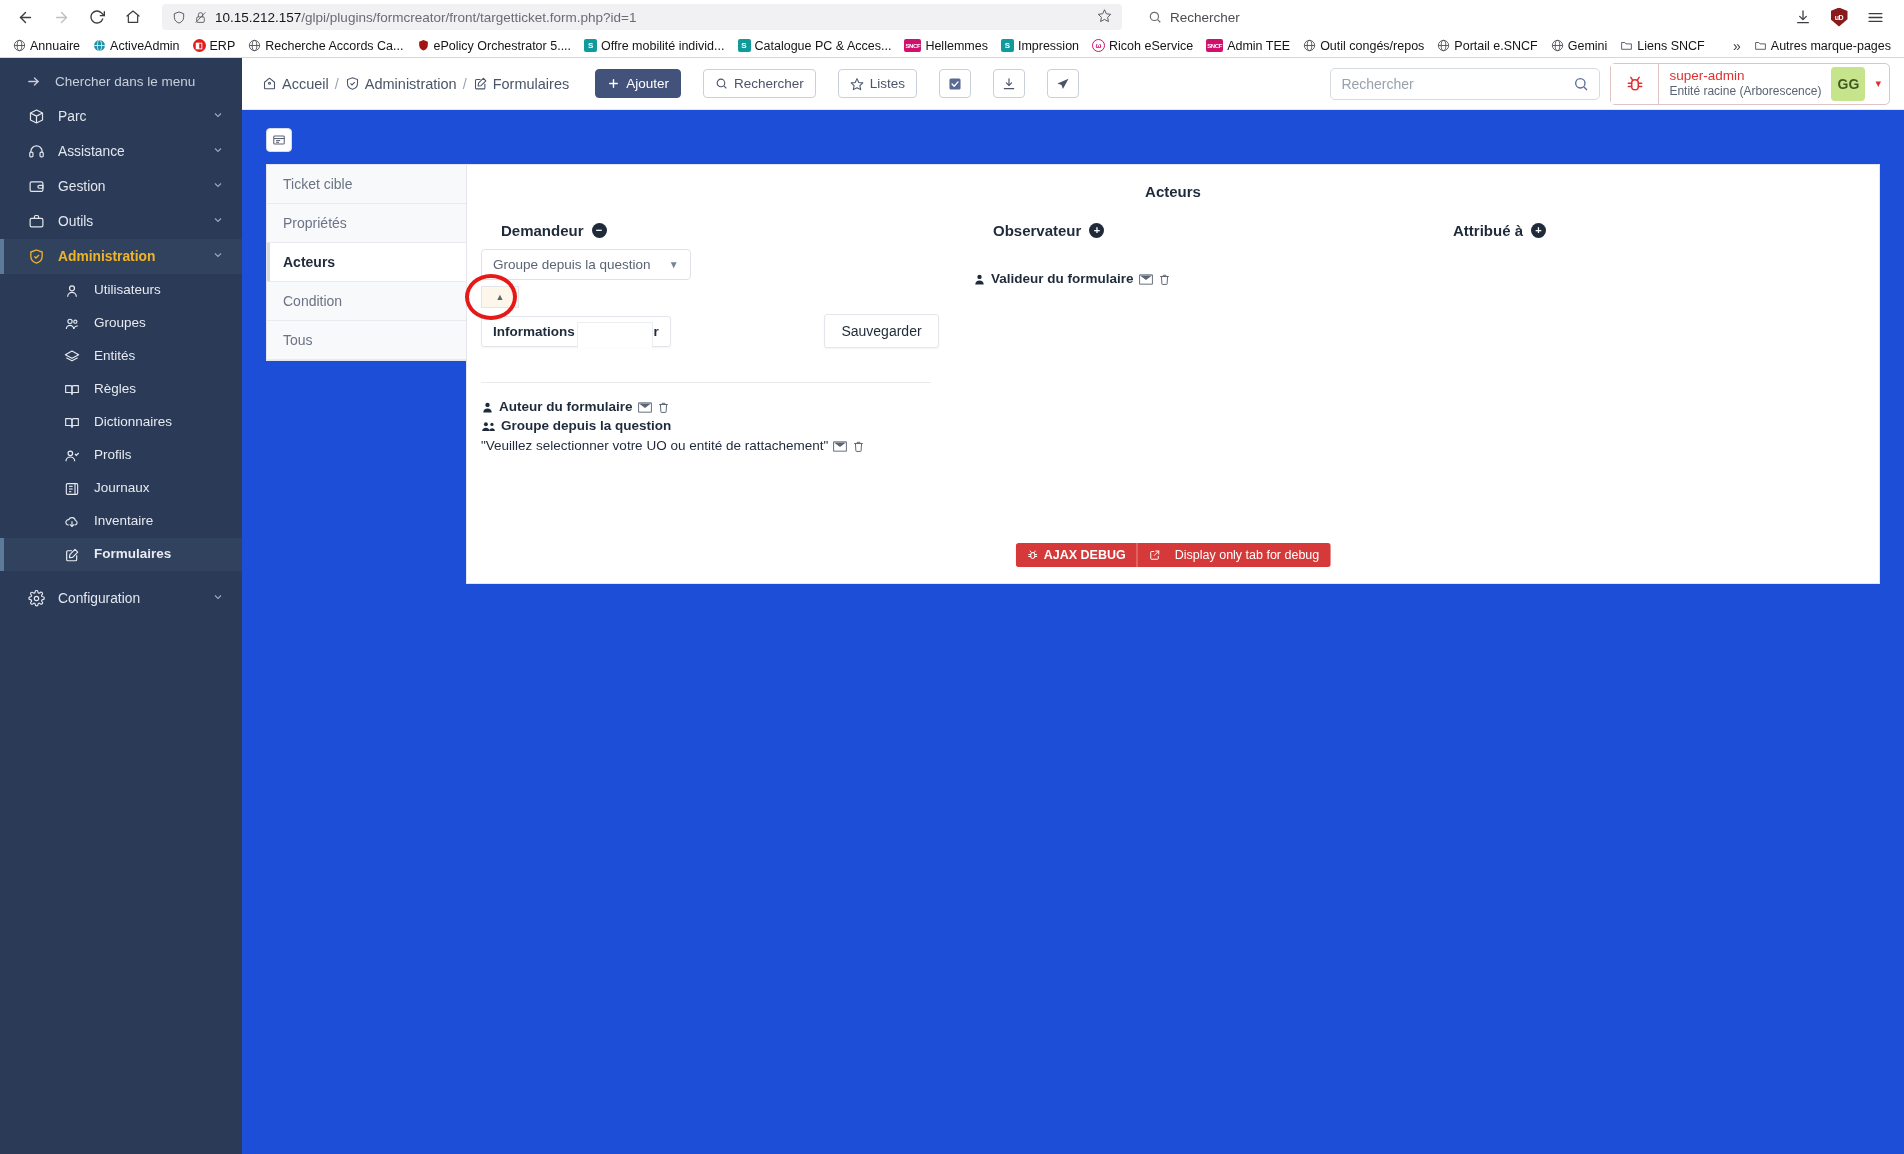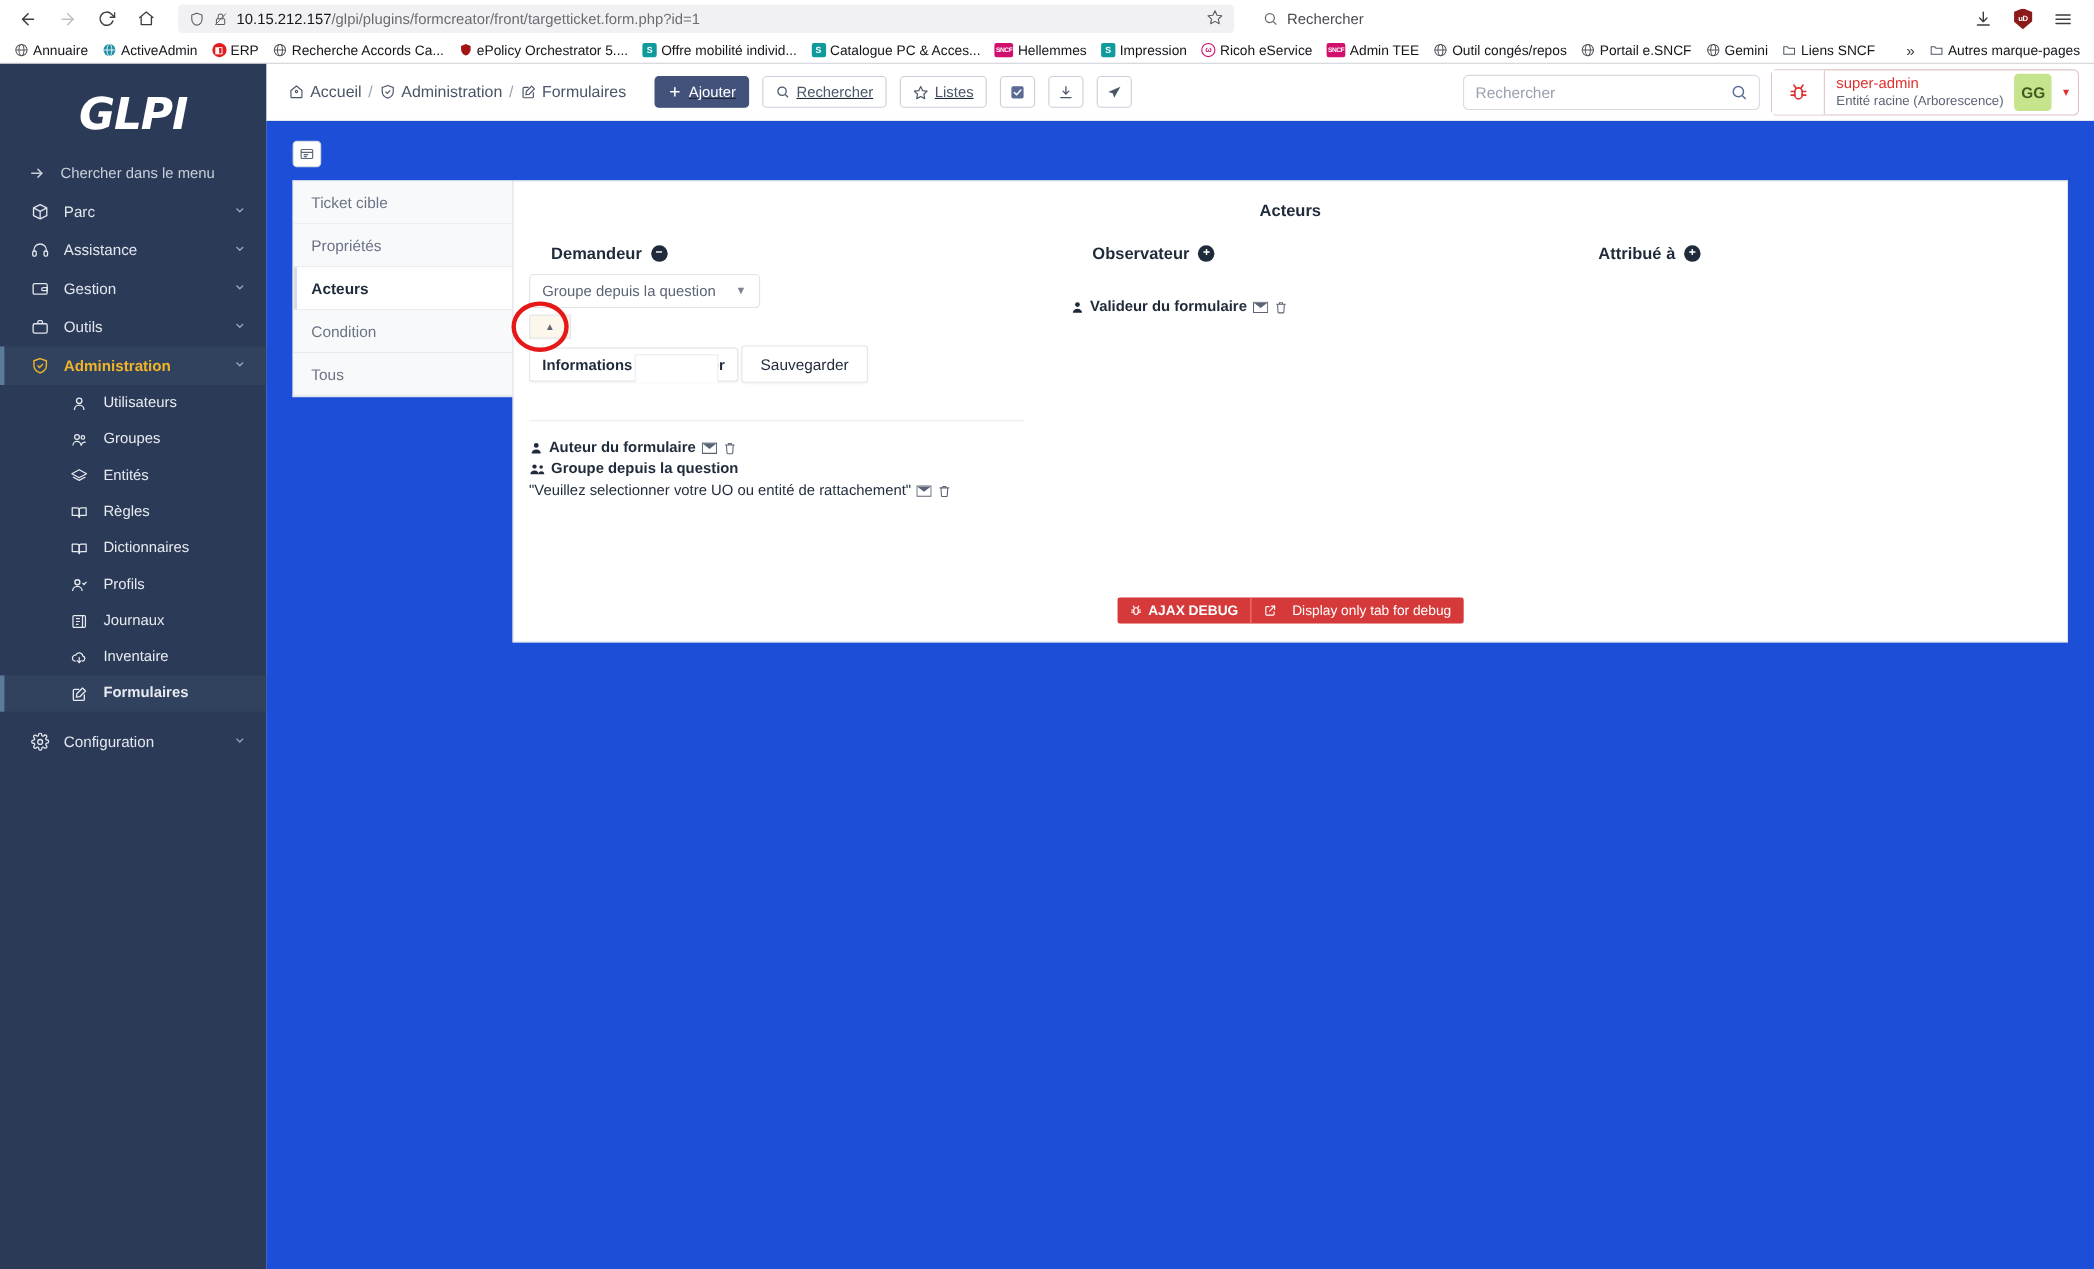--- a/index.html
+++ b/index.html
@@ -102,21 +102,21 @@
   
   #main { flex:1; background:#1d4ed8; display:flex; flex-direction:column; min-width:0; }
 
   .topbar {
     height:52px; background:#ffffff; display:flex; align-items:center;
     padding:0 14px 0 20px; border-bottom:1px solid #e4e6eb; gap:10px;
   }
   .breadcrumb { display:flex; align-items:center; gap:6px; font-size:14.5px; color:#4a5568; }
   .bc-item { display:flex; align-items:center; gap:5px; }
   .bc-sep { color:#9aa3b2; }
-  .tb-actions { display:flex; align-items:center; gap:12px; margin-left:16px;text-decoration:underline; }
+  .tb-actions { display:flex; align-items:center; gap:22px; margin-left:16px; }
   .btn {
     height:29px; border:1px solid #c9d0da; border-radius:4px; background:#fff;
     display:flex; align-items:center; gap:6px; padding:0 11px; font-size:13.5px; color:#4a5568;
     cursor:pointer; white-space:nowrap;
   }
   .btn.primary { background:#42527a; border-color:#42527a; color:#fff; font-weight:500; }
   .btn.icon-only { padding:0 8px; }
   .topbar-right { margin-left:auto; display:flex; align-items:center; gap:10px; }
   .search-wrap {
     width:270px; height:32px; border:1px solid #d6dae1; border-radius:5px; background:#fff;
@@ -206,21 +206,21 @@
     display:inline-block; border:1px solid #e4e6eb; background:#fff; border-radius:3px;
     padding:7px 11px; font-size:13.5px; color:#1f2a3a; font-weight:bold; margin-top:2px;
     box-shadow:0 1px 2px rgba(0,0,0,.05);
   }
   .ghost-box {
     position:absolute; left:110px; top:112px; width:76px; height:26px;
     border:1px solid #eceef1; border-bottom:0; background:#fff;
   }
   .save-btn {
     display:inline-block; border:1px solid #e4e6eb; background:#fff; border-radius:3px;
-    padding:8px 16px; font-size:14px; color:#1f2a3a; margin-top:6px;
+    padding:8px 16px; font-size:14px; color:#1f2a3a; margin-left:150px; margin-top:6px;
     box-shadow:0 1px 2px rgba(0,0,0,.05); cursor:pointer;
   }
   .hr-line { border-top:1px solid #e8eaee; margin:34px 14px 14px 0; width:450px; }
 
   .debug-bar {
     position:absolute; left:50%; transform:translateX(-50%); bottom:16px;
     display:flex; align-items:center; font-size:12.5px; color:#fff; border-radius:3px; overflow:hidden;
   }
   .debug-bar .d1 { background:#d63939; padding:5px 11px; display:flex; align-items:center; gap:5px; font-weight:bold;}
   .debug-bar .d2 { background:#d63939; padding:5px 11px; display:flex; align-items:center; gap:14px; border-left:1px solid #ef6b6b;}
@@ -423,23 +423,20 @@
           </span>
           <span>Autres marque-pages</span>
         </div>
     </div>
   </div>
 </div>
 
 <div id="app">
 
   <div id="sidebar">
-    <div class="logo">
-      <span class="logo-text">GLPI</span>
-    </div>
 
     <div class="menu-search">
       <span style="display:flex">
         <svg width="17" height="17" viewBox="0 0 24 24" fill="none" stroke="currentColor" stroke-width="1.9" stroke-linecap="round" stroke-linejoin="round">
             <line x1="4" y1="12" x2="17" y2="12"></line>
             <polyline points="12 7 17 12 12 17"></polyline>
           </svg>
       </span>
       <span>Chercher dans le menu</span>
     </div>

